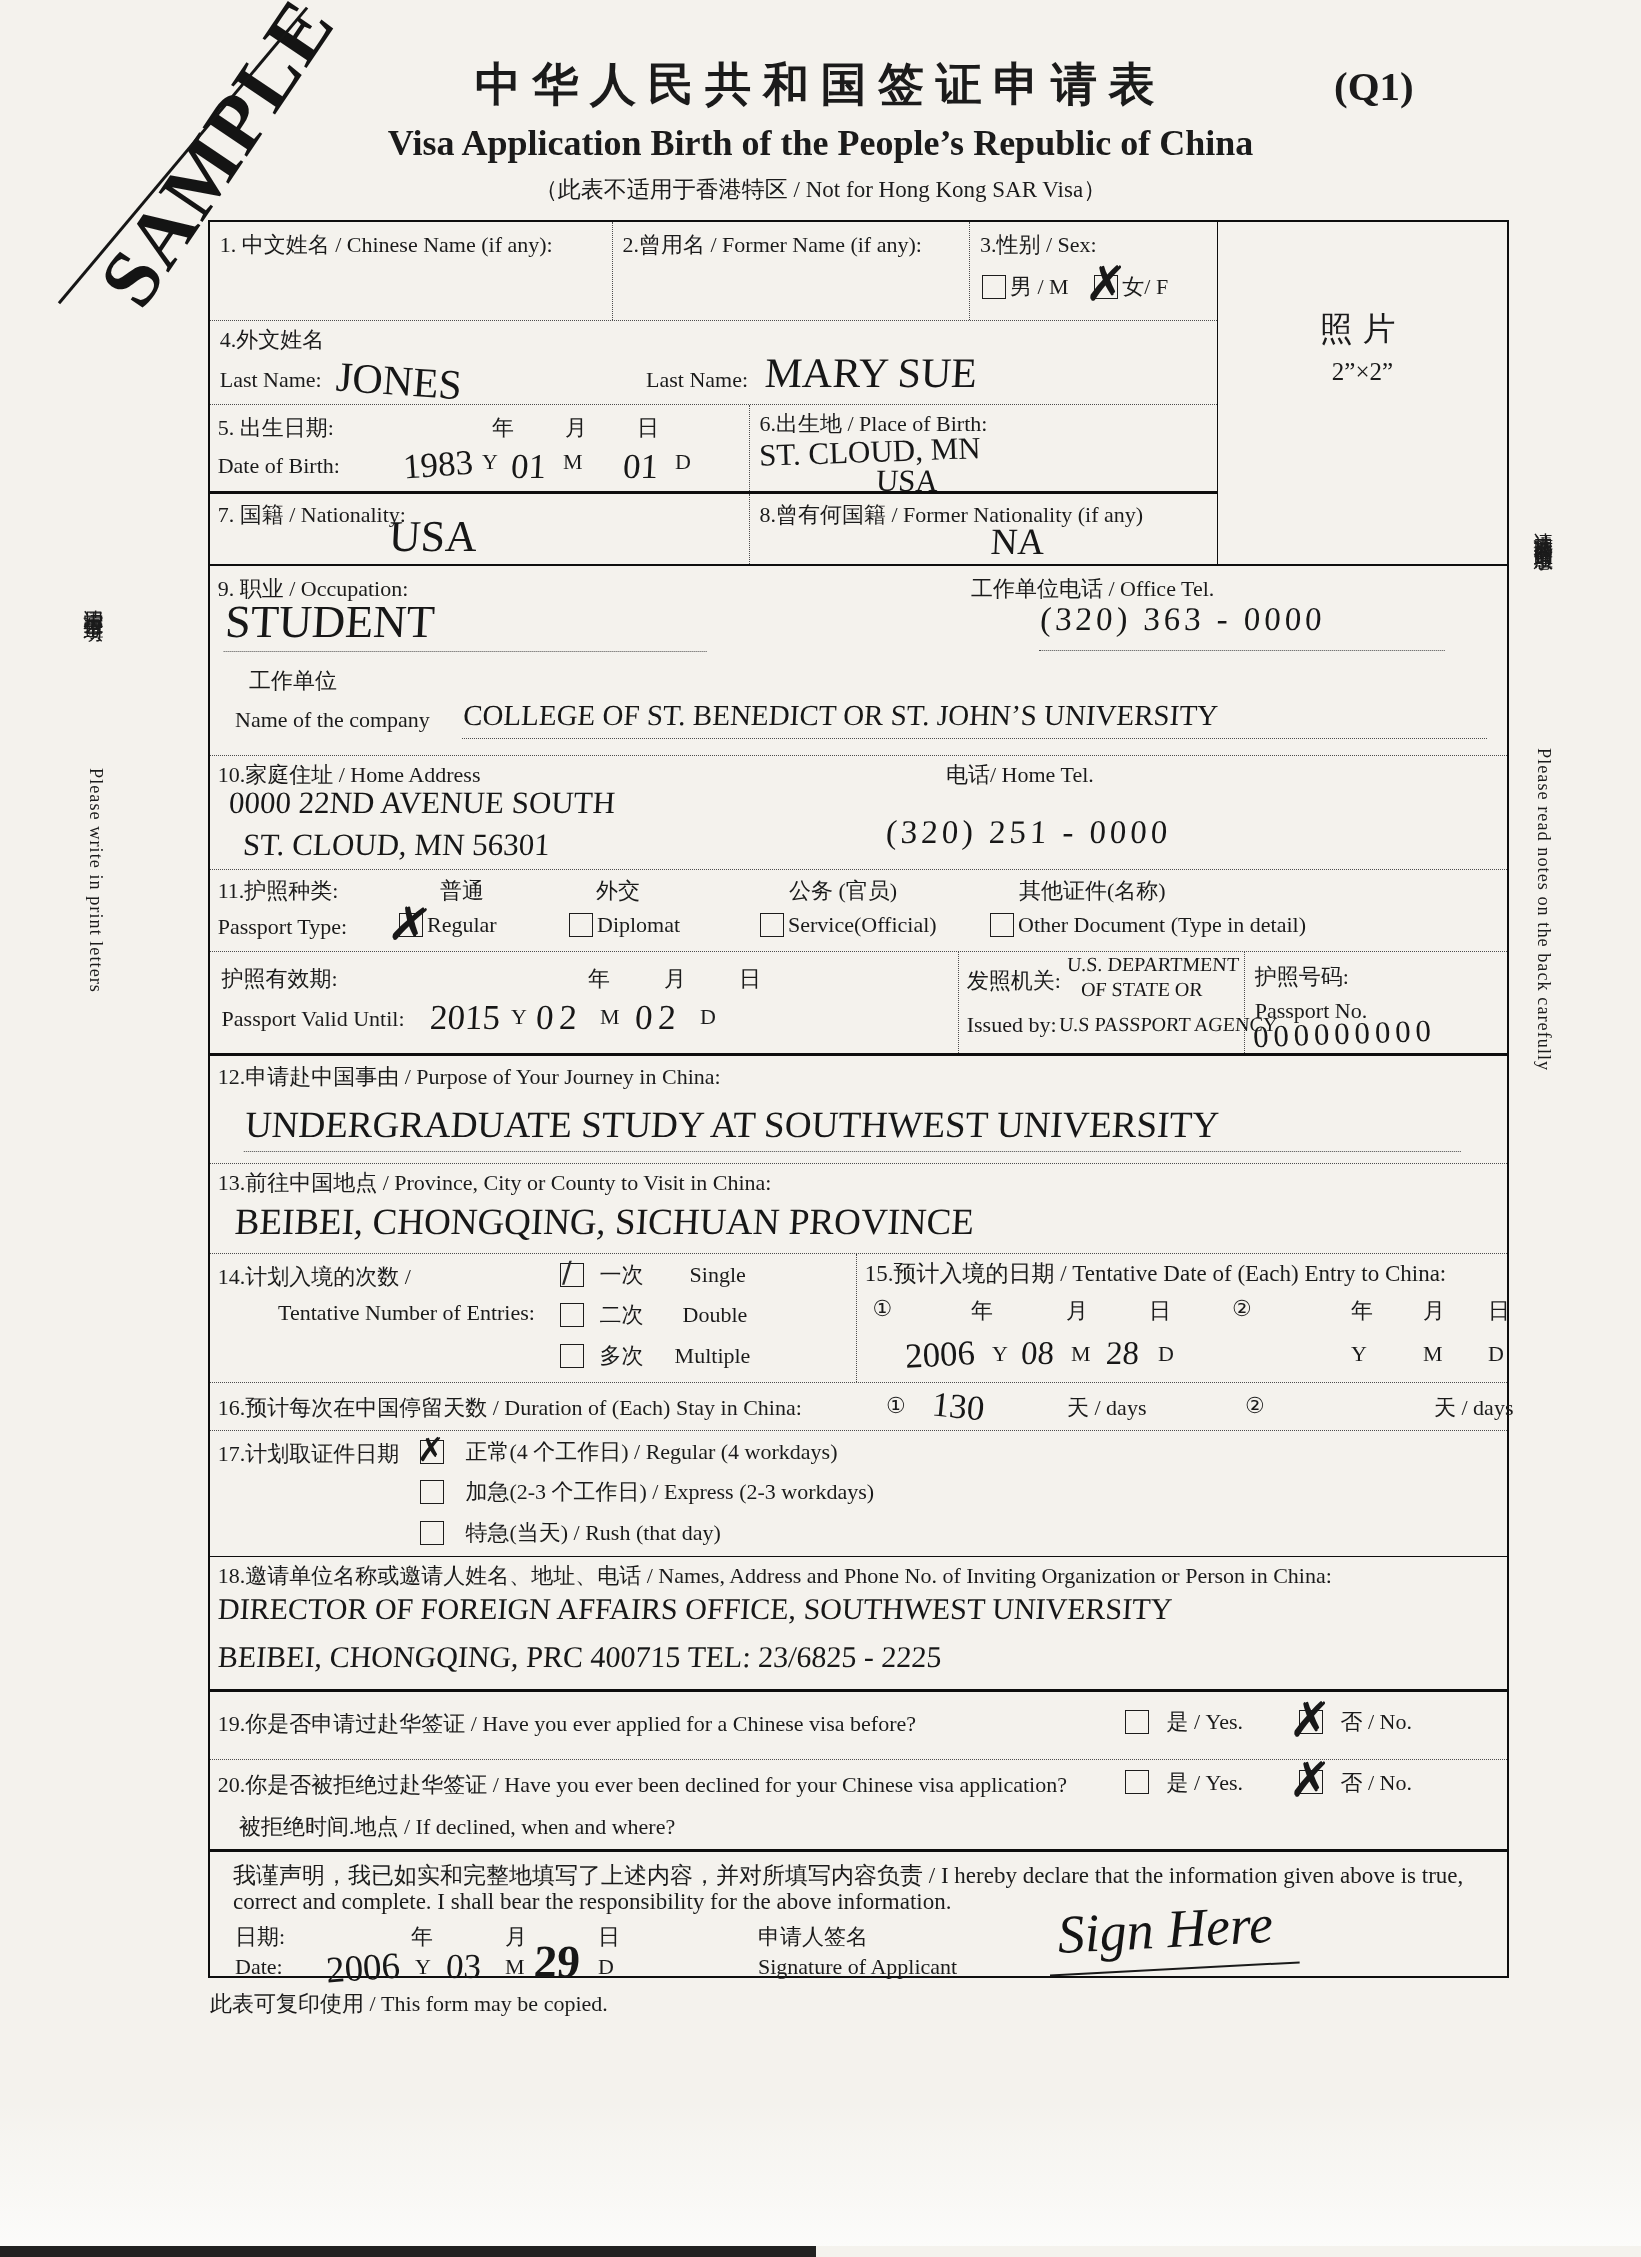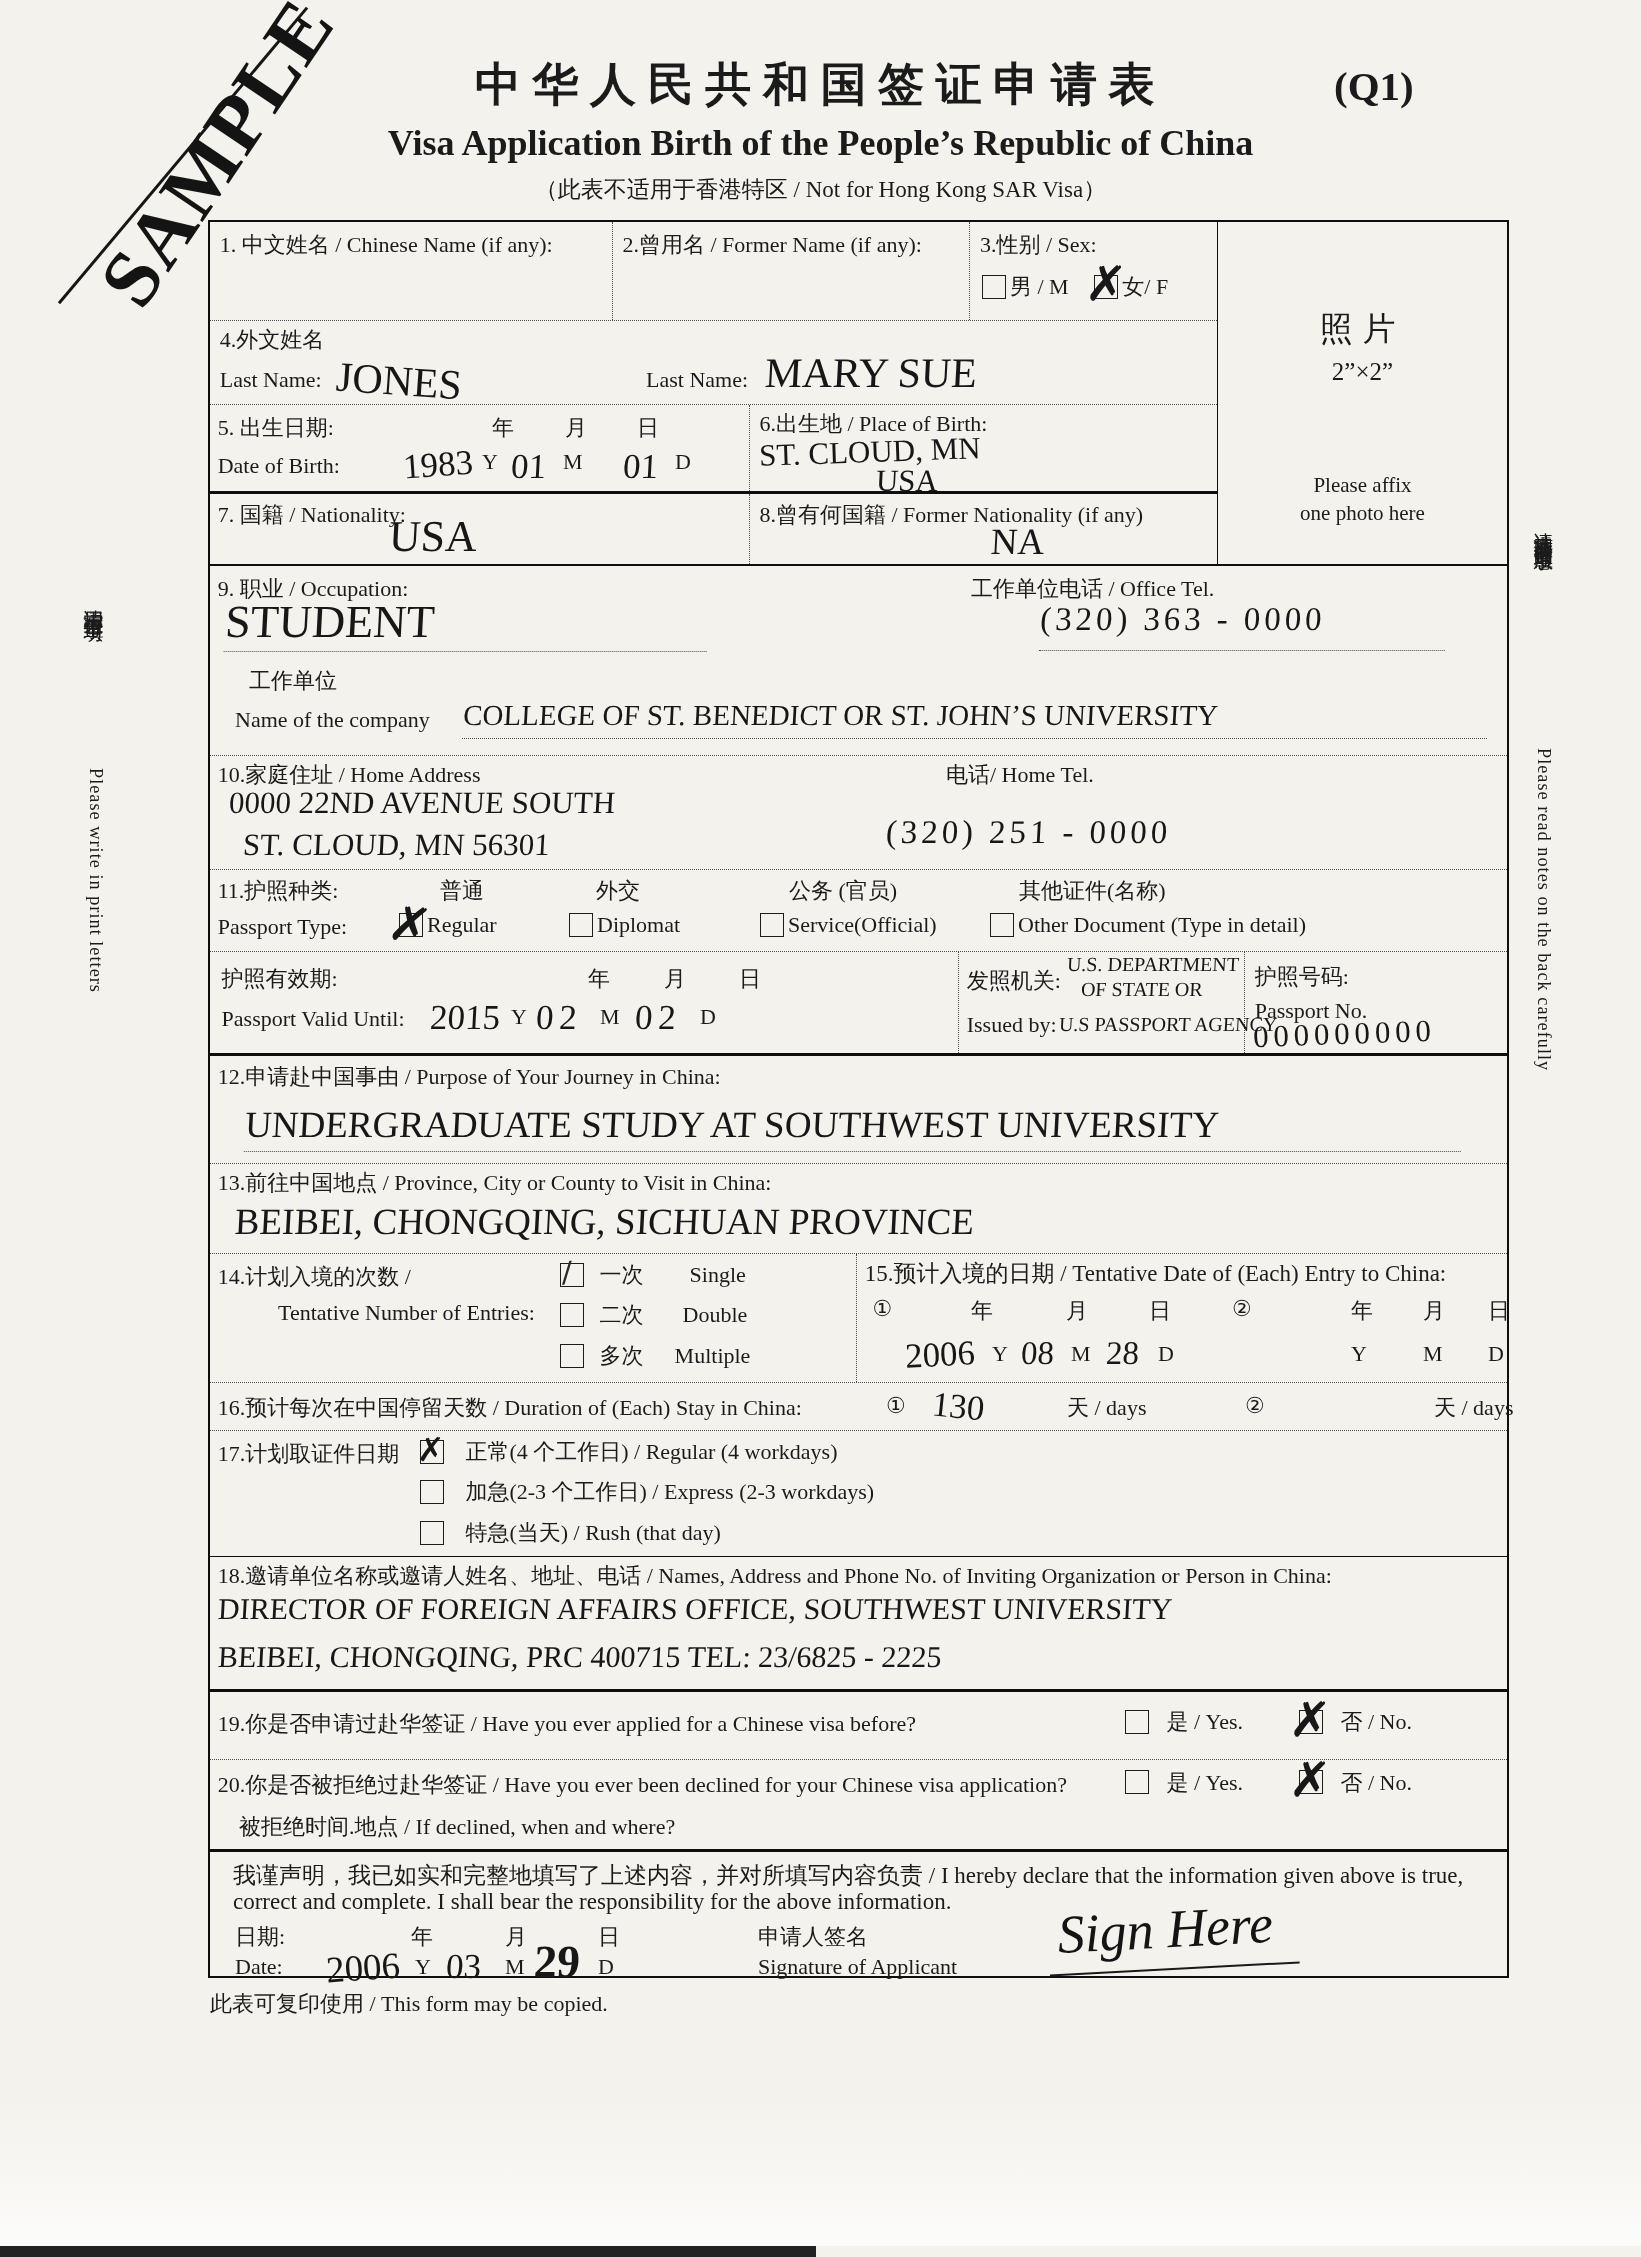--- a/index.html
+++ b/index.html
@@ -141,24 +141,20 @@
             <span class="lbl abs" style="left:9.7px;top:5.8px;">8.曾有何国籍 / Former Nationality (if any)</span>
             <span class="hw abs" style="left:241px;top:29px;font-size:37px;">NA</span>
           </div>
         </div>
 
       </div>
 
       <div class="photo">
         <div class="photo-title">照片</div>
         <div class="photo-size">2”×2”</div>
-        <div class="photo-note">
-          <span>Please affix</span><br>
-          <span>one photo here</span>
-        </div>
       </div>
     </div>
 
     <div class="row dotted-b" style="height:190px;">
       <span class="lbl abs" style="left:7.7px;top:7.7px;">9. 职业 / Occupation:</span>
       <span class="lbl abs" style="left:761px;top:7.7px;">工作单位电话 / Office Tel.</span>
       <span class="hw abs uline" style="left:15.4px;top:33px;font-size:46px;width:483px;padding-bottom:5.8px;">STUDENT</span>
       <span class="hw abs uline" style="left:830px;top:37px;font-size:33px;width:406px;padding-bottom:13.5px;letter-spacing:3.9px;">(320)  363 - 0000</span>
       <span class="lbl abs" style="left:39px;top:100px;">工作单位</span>
       <span class="lbl abs" style="left:25px;top:141px;">Name of the company</span>

